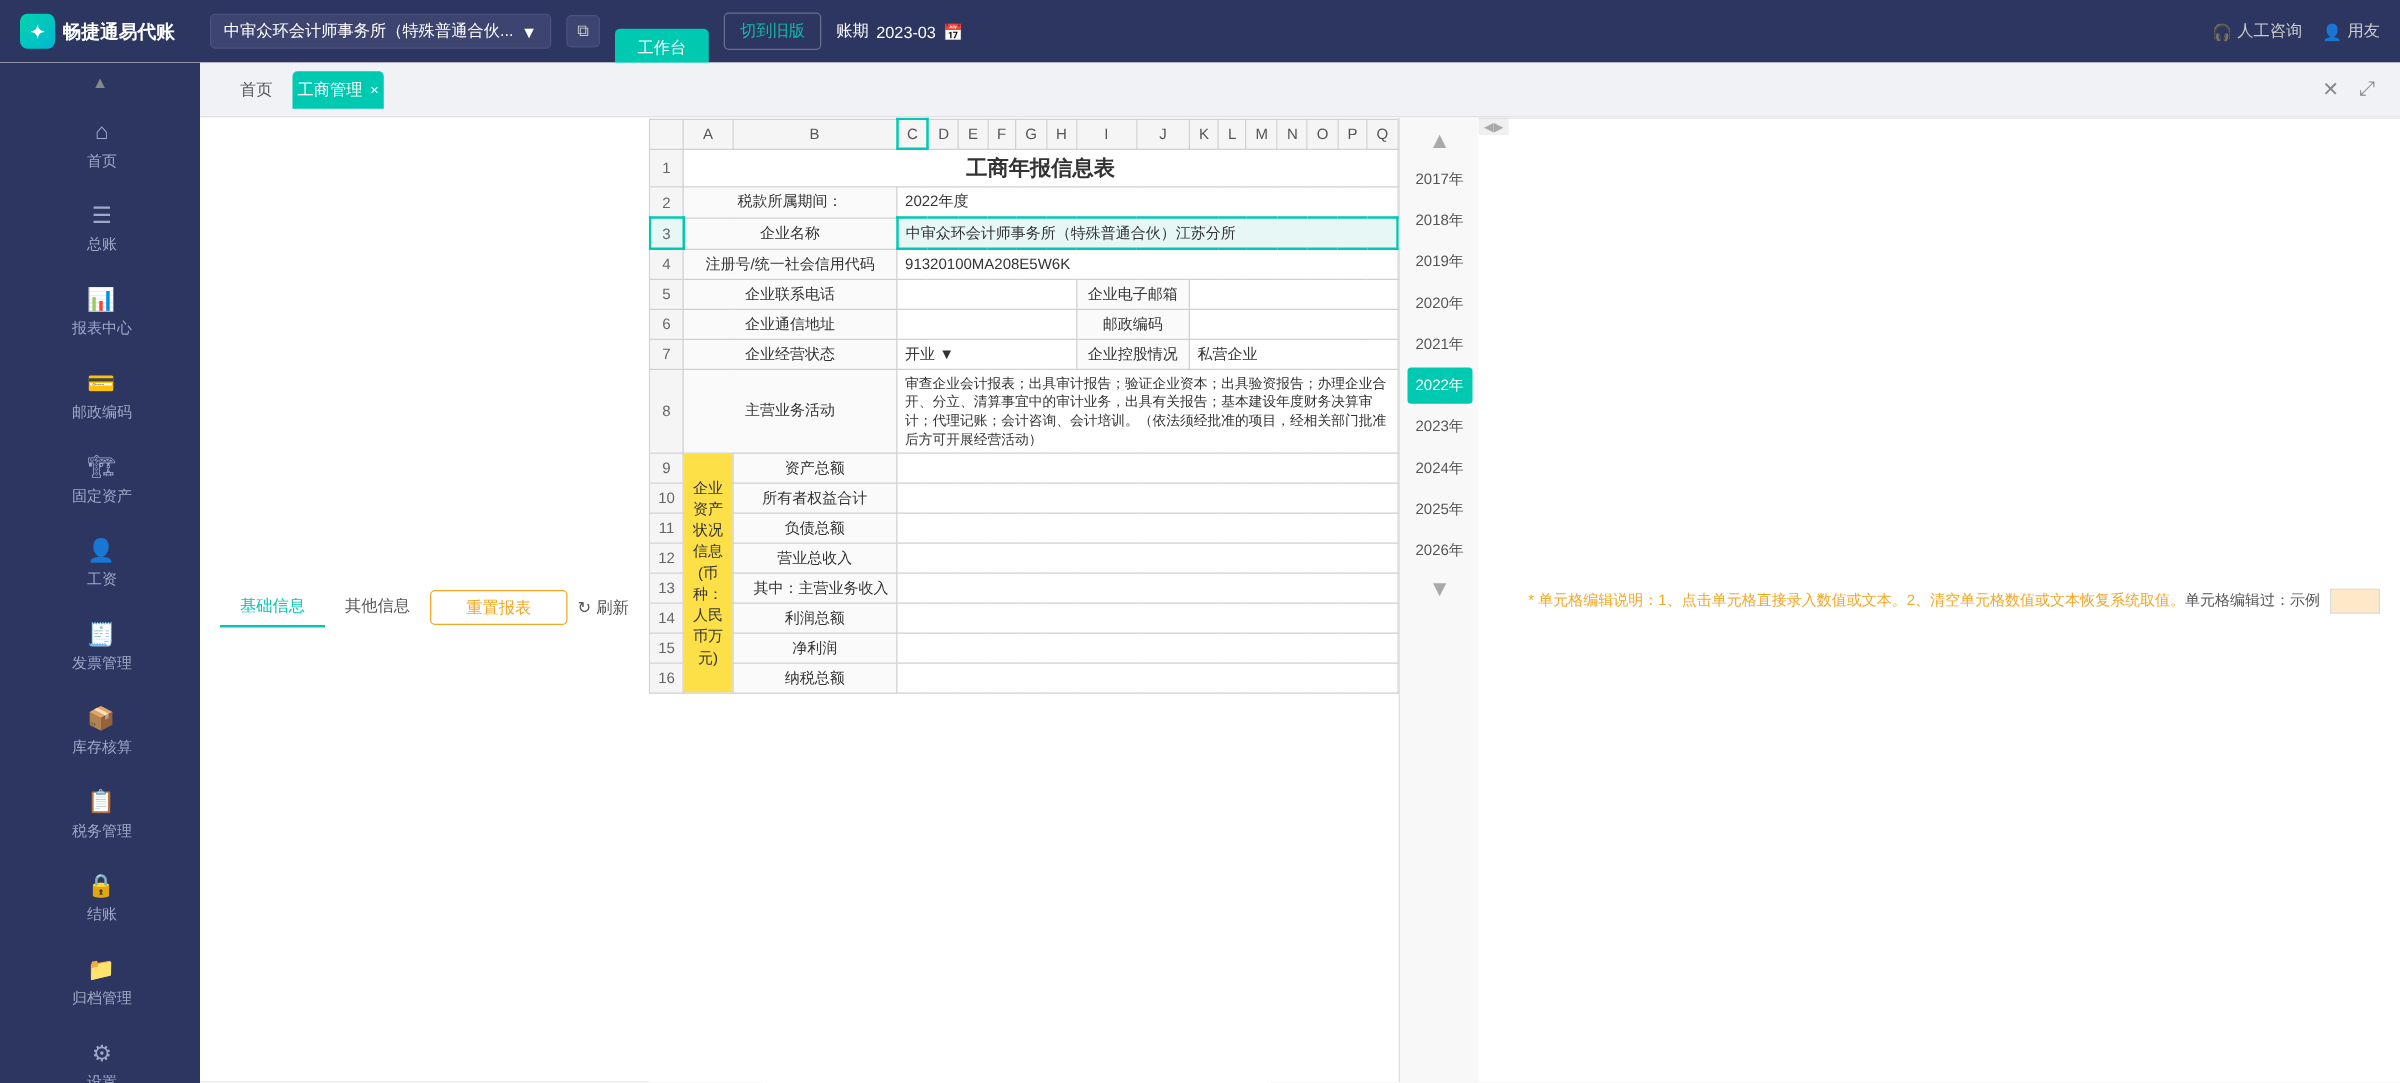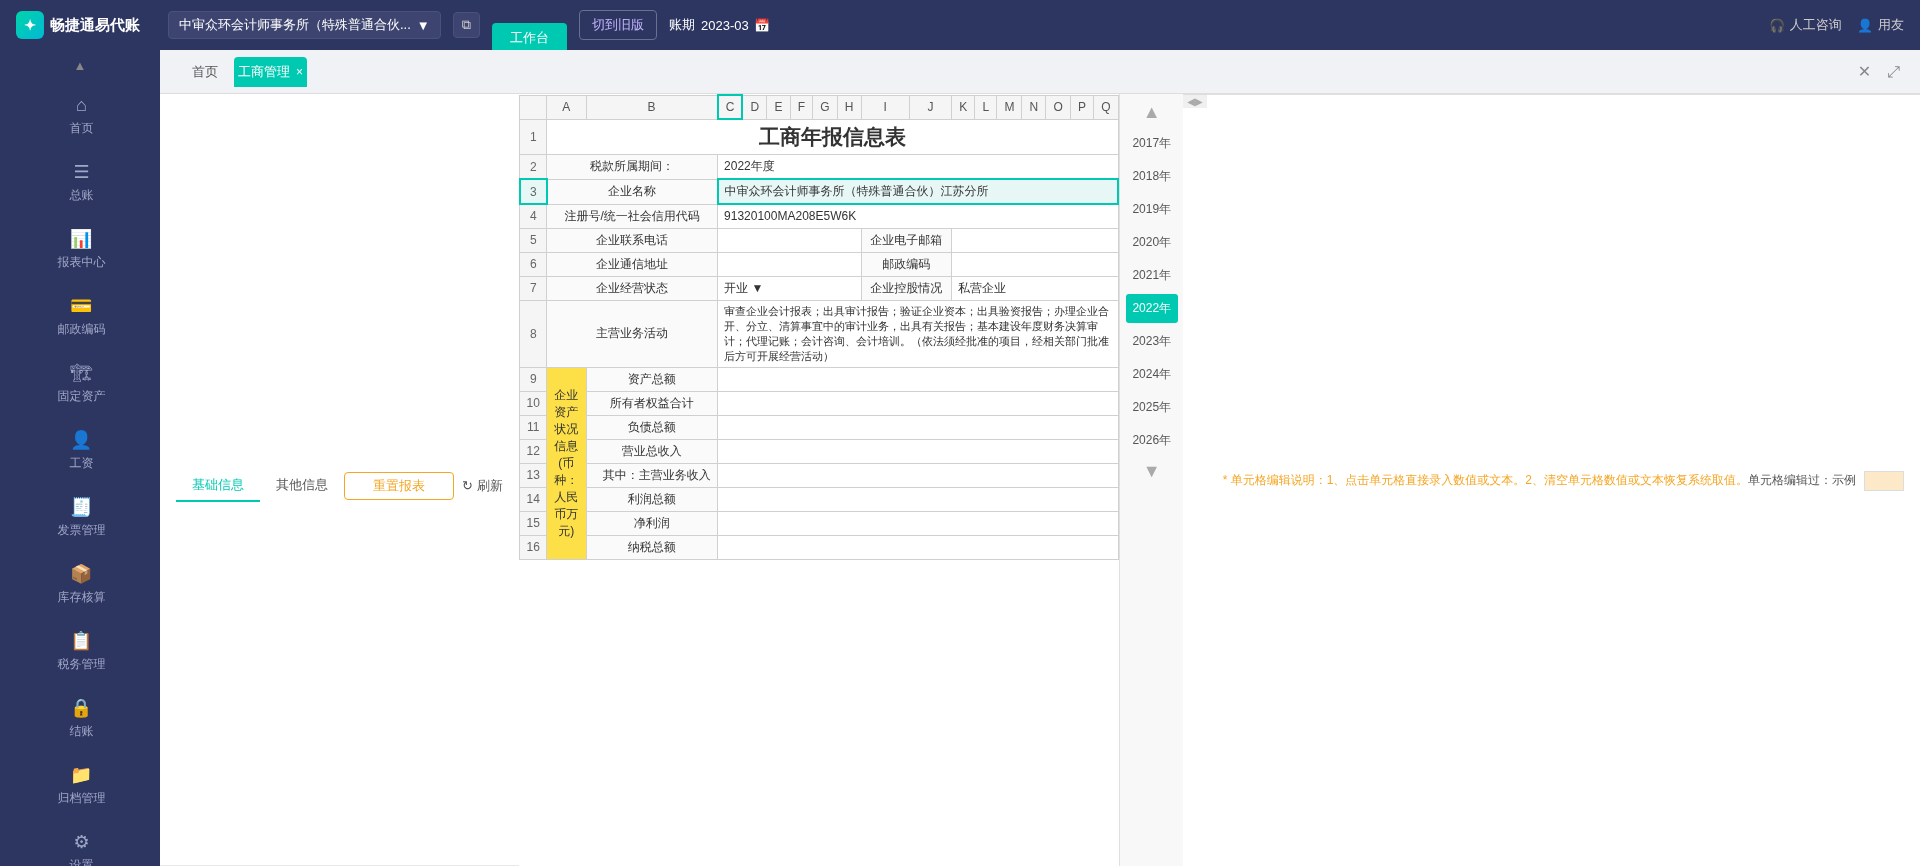--- a/index.html
+++ b/index.html
@@ -5,21 +5,21 @@
     * { box-sizing: border-box; margin: 0; padding: 0; }
     body { font-family: "Microsoft YaHei", "PingFang SC", sans-serif; font-size: 13px; background: #f0f2f5; display: flex; flex-direction: column; height: 866px; overflow: hidden; }
 
     
     .topbar { background: #2d3561; height: 50px; display: flex; align-items: center; padding: 0 16px; gap: 12px; flex-shrink: 0; }
     .topbar-logo { display: flex; align-items: center; gap: 6px; color: #fff; font-size: 15px; font-weight: bold; min-width: 140px; }
     .topbar-logo .logo-icon { width: 28px; height: 28px; background: linear-gradient(135deg, #00d4aa, #00b8d4); border-radius: 6px; display: flex; align-items: center; justify-content: center; color: white; font-size: 14px; }
     .topbar-company { background: #3d4470; border: 1px solid #4a5080; border-radius: 4px; color: #fff; padding: 4px 10px; display: flex; align-items: center; gap: 6px; font-size: 13px; cursor: pointer; }
     .topbar-copy-btn { background: #3d4470; border: 1px solid #4a5080; border-radius: 4px; color: #ccc; padding: 4px 8px; cursor: pointer; display: flex; align-items: center; }
     .topbar-workbench { background: #00c9b1; border: none; border-radius: 4px; color: #fff; padding: 6px 18px; font-size: 13px; cursor: pointer; margin-top: 26px; }
-    .topbar-oldver { background: transparent; border: 1px solid #6a7090; border-radius: 4px; color: #c4b5fd; padding: 5px 12px; font-size: 13px; cursor: pointer; }
+    .topbar-oldver { background: transparent; border: 1px solid #6a7090; border-radius: 4px; color: #14b8a6; padding: 5px 12px; font-size: 13px; cursor: pointer; }
     .topbar-period { color: #fff; font-size: 13px; display: flex; align-items: center; gap: 6px; }
     .topbar-right { margin-left: auto; display: flex; align-items: center; gap: 16px; color: #ccc; font-size: 13px; }
     .topbar-right .service { display: flex; align-items: center; gap: 4px; cursor: pointer; color: #ccc; }
     .topbar-right .user { display: flex; align-items: center; gap: 4px; cursor: pointer; color: #ccc; }
 
     
     .main-layout { display: flex; flex: 1; overflow: hidden; }
 
     
     .sidebar { width: 160px; background: #2d3561; display: flex; flex-direction: column; flex-shrink: 0; overflow-y: auto; }
@@ -57,21 +57,21 @@
     .year-panel { width: 64px; background: #f8f8f8; border-left: 1px solid #e0e0e0; display: flex; flex-direction: column; align-items: center; padding: 4px 0; flex-shrink: 0; overflow-y: auto; }
     .year-nav { color: #aaa; font-size: 18px; cursor: pointer; padding: 4px 0; }
     .year-item { width: 52px; text-align: center; padding: 6px 2px; font-size: 12px; color: #555; cursor: pointer; border-radius: 3px; margin: 2px 0; }
     .year-item.active { background: #00c9b1; color: #fff; border-radius: 3px; }
 
     
     .sheet-table { border-collapse: collapse; font-size: 12px; table-layout: fixed; }
     .sheet-table th, .sheet-table td { border: 1px solid #d0d0d0; padding: 3px 6px; white-space: nowrap; overflow: hidden; text-overflow: ellipsis; }
     .sheet-table .row-header { background: #f5f5f5; width: 32px; text-align: center; color: #666; font-weight: normal; }
     .sheet-table .col-header { background: #f5f5f5; text-align: center; font-weight: normal; color: #555; height: 24px; }
-    .sheet-table .title-cell { text-align: center; font-size: 21px; font-weight: bold; color: #333; background: #fff; }
+    .sheet-table .title-cell { text-align: center; font-size: 17px; font-weight: bold; color: #333; background: #fff; }
     .sheet-table .label-cell { text-align: center; color: #333; background: #fafafa; }
     .sheet-table .value-cell { color: #333; }
     .sheet-table .merged-header { text-align: center; background: #fafafa; font-weight: normal; }
     .selected-cell { border: 2px solid #00c9b1 !important; }
 
     
     .bottombar { background: #fff; border-top: 1px solid #e0e0e0; padding: 6px 16px; display: flex; align-items: center; justify-content: space-between; flex-shrink: 0; font-size: 12px; }
     .bottombar-hint { color: #f5a623; }
     .bottombar-right { display: flex; align-items: center; gap: 8px; color: #555; }
     .sample-box { width: 40px; height: 20px; background: #fde8c8; border: 1px solid #ddd; display: inline-block; vertical-align: middle; }

